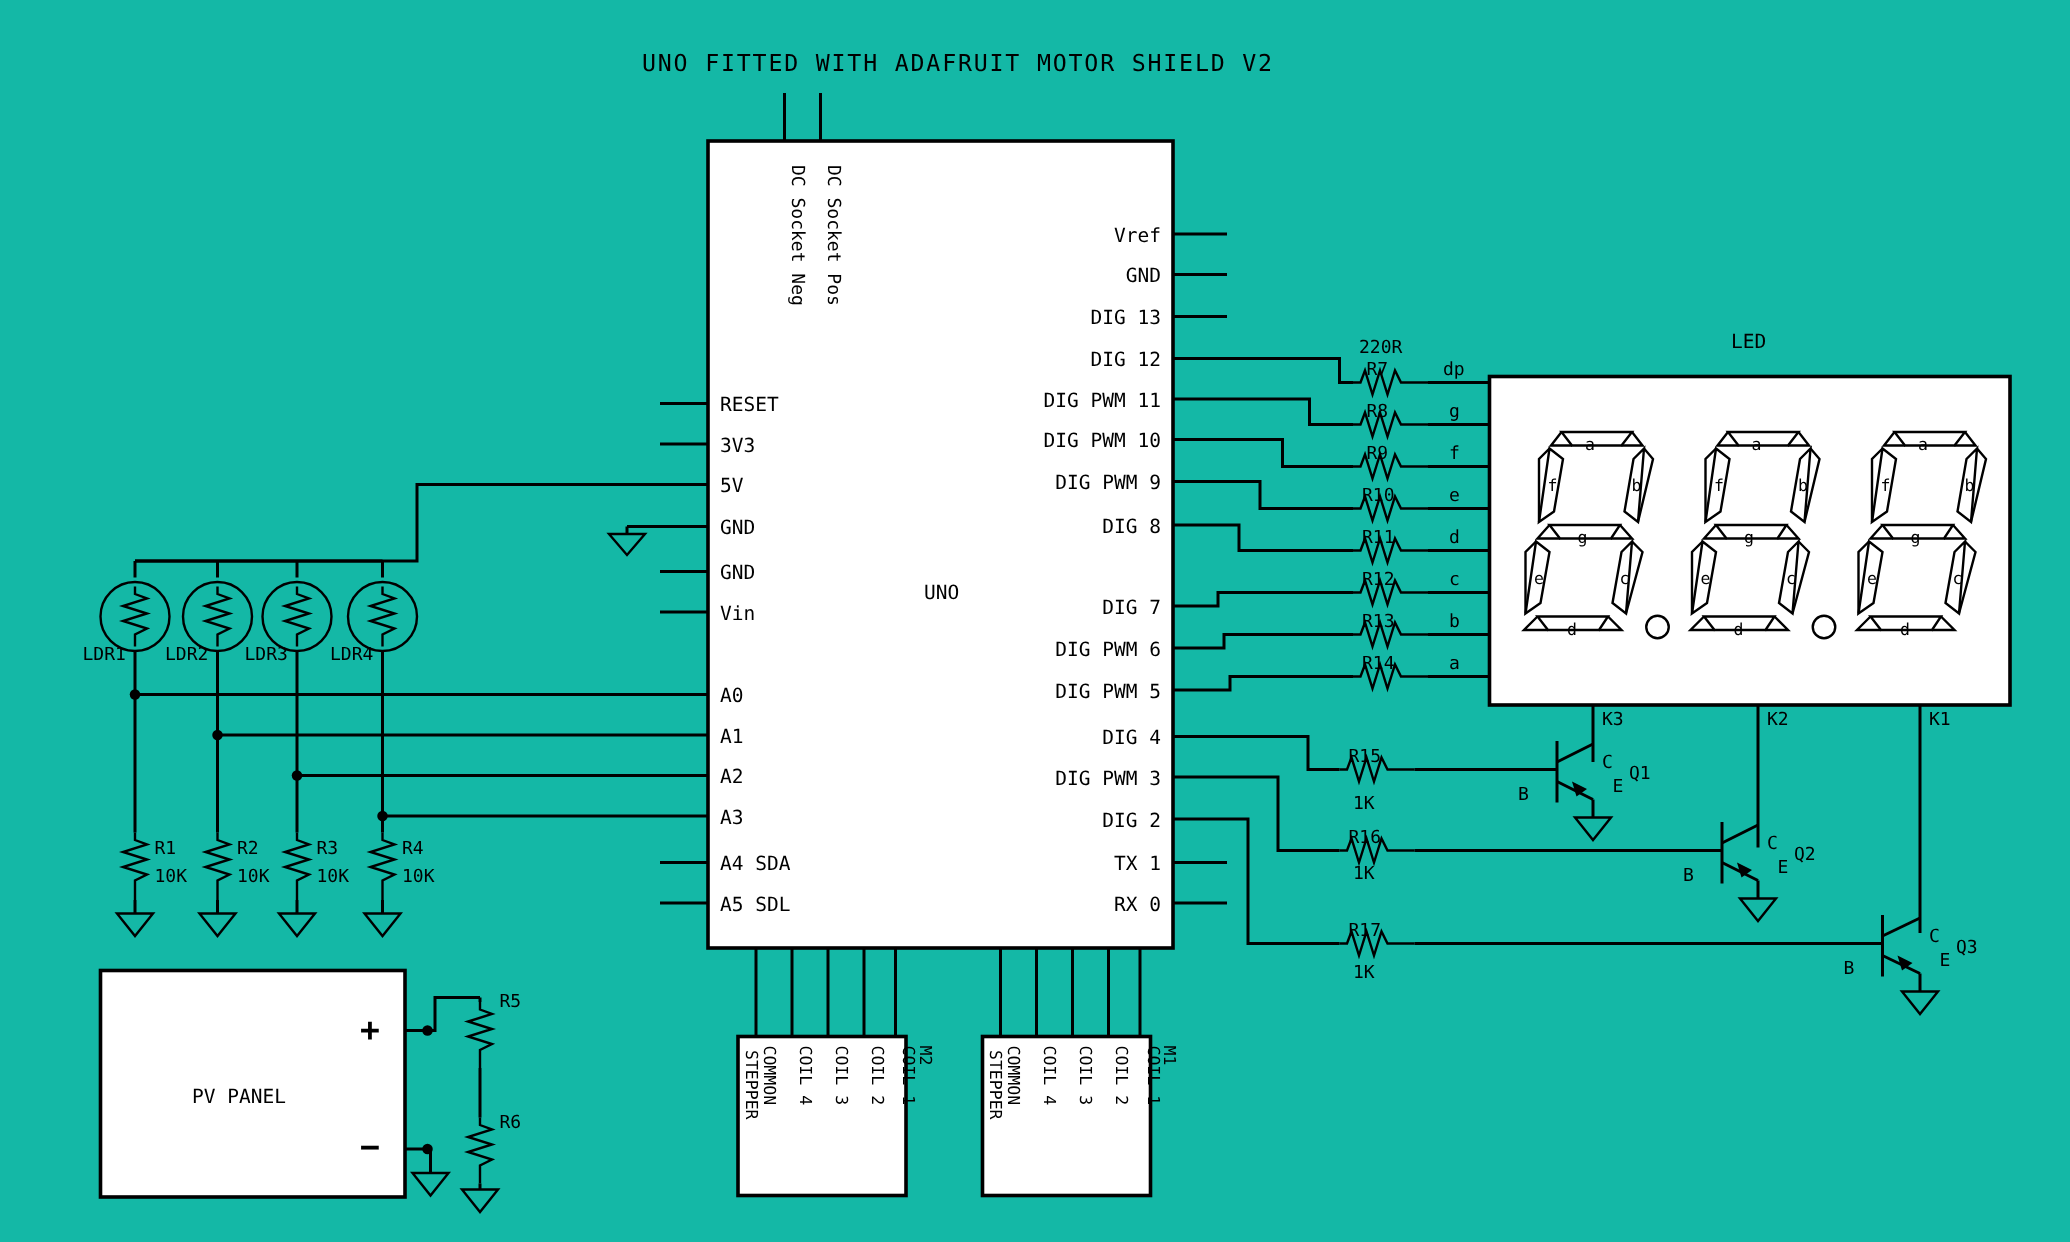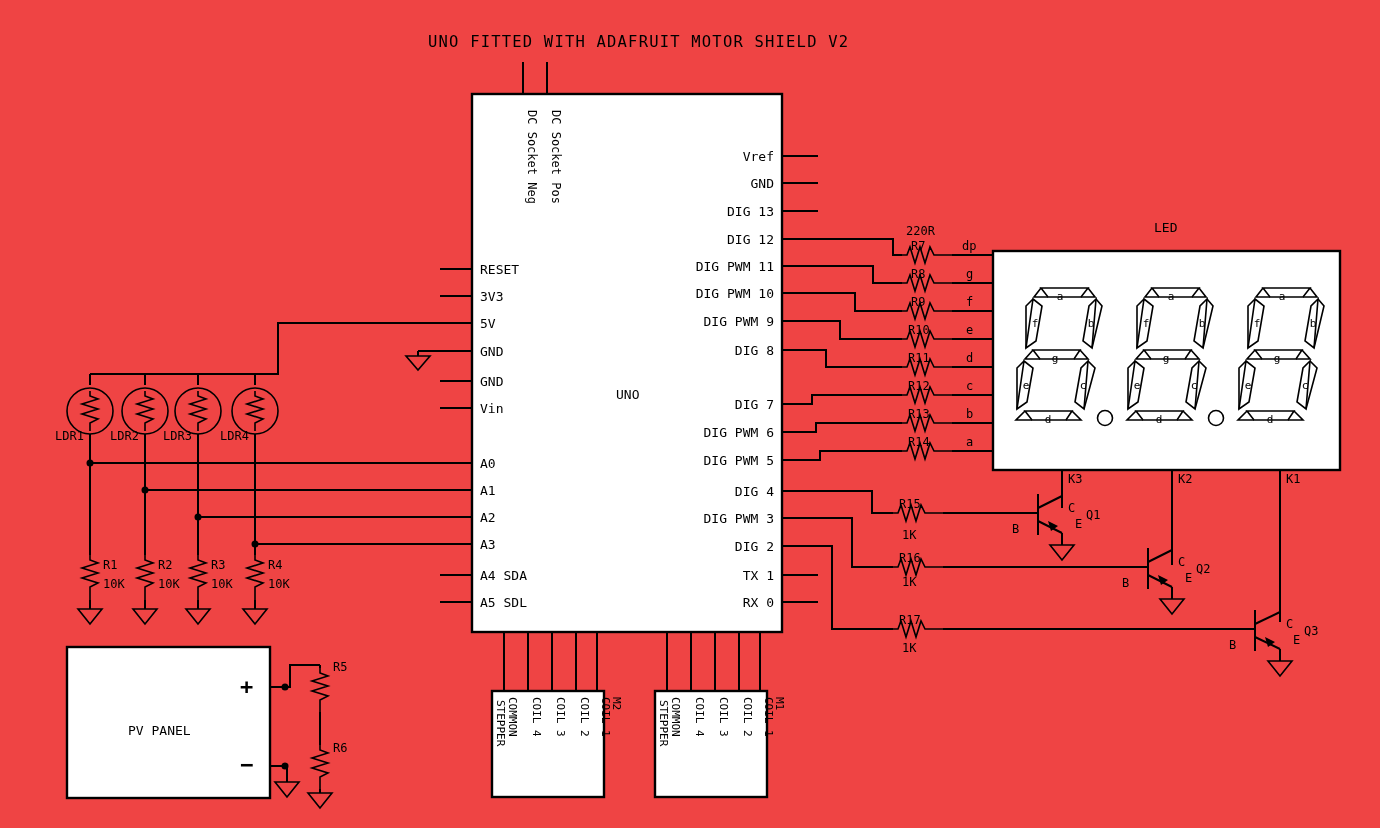--- a/index.html
+++ b/index.html
@@ -1,18 +1,18 @@
 <!DOCTYPE html>
 <html><head>
 <meta charset="utf-8">
 <style>
   html,body{margin:0;padding:0;background:#fff;}
   body{width:1380px;height:828px;overflow:hidden;
        font-family:"DejaVu Sans Mono","Liberation Mono",monospace;}
-  #root{position:relative;width:1380px;height:828px;background:#ef4444;}
+  #root{position:relative;width:1380px;height:828px;background:#14b8a6;}
   svg{display:block;}
   .wire{stroke:#000;stroke-width:2;fill:none;}
   .box{stroke:#000;stroke-width:2.4;fill:#fff;}
   .seg{stroke:#000;stroke-width:1.6;fill:#fff;}
   .thin{stroke:#000;stroke-width:1.6;fill:none;}
   text{font-family:"DejaVu Sans Mono","Liberation Mono",monospace;fill:#000;}
   .t{font-size:13px;}
   .t11{font-size:12px;}
   .t10{font-size:11px;}
   .title{font-size:15.5px;letter-spacing:1.2px;}

